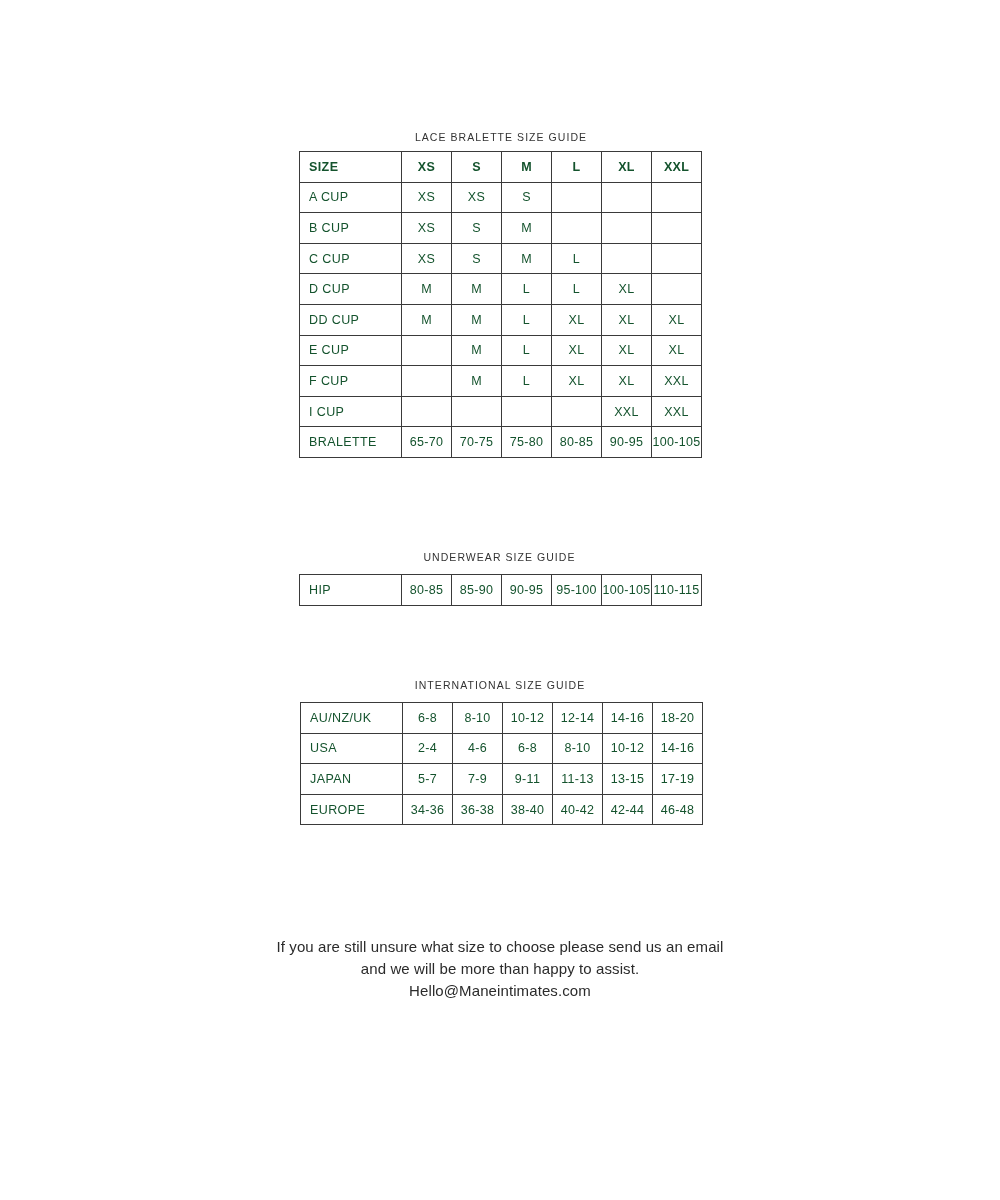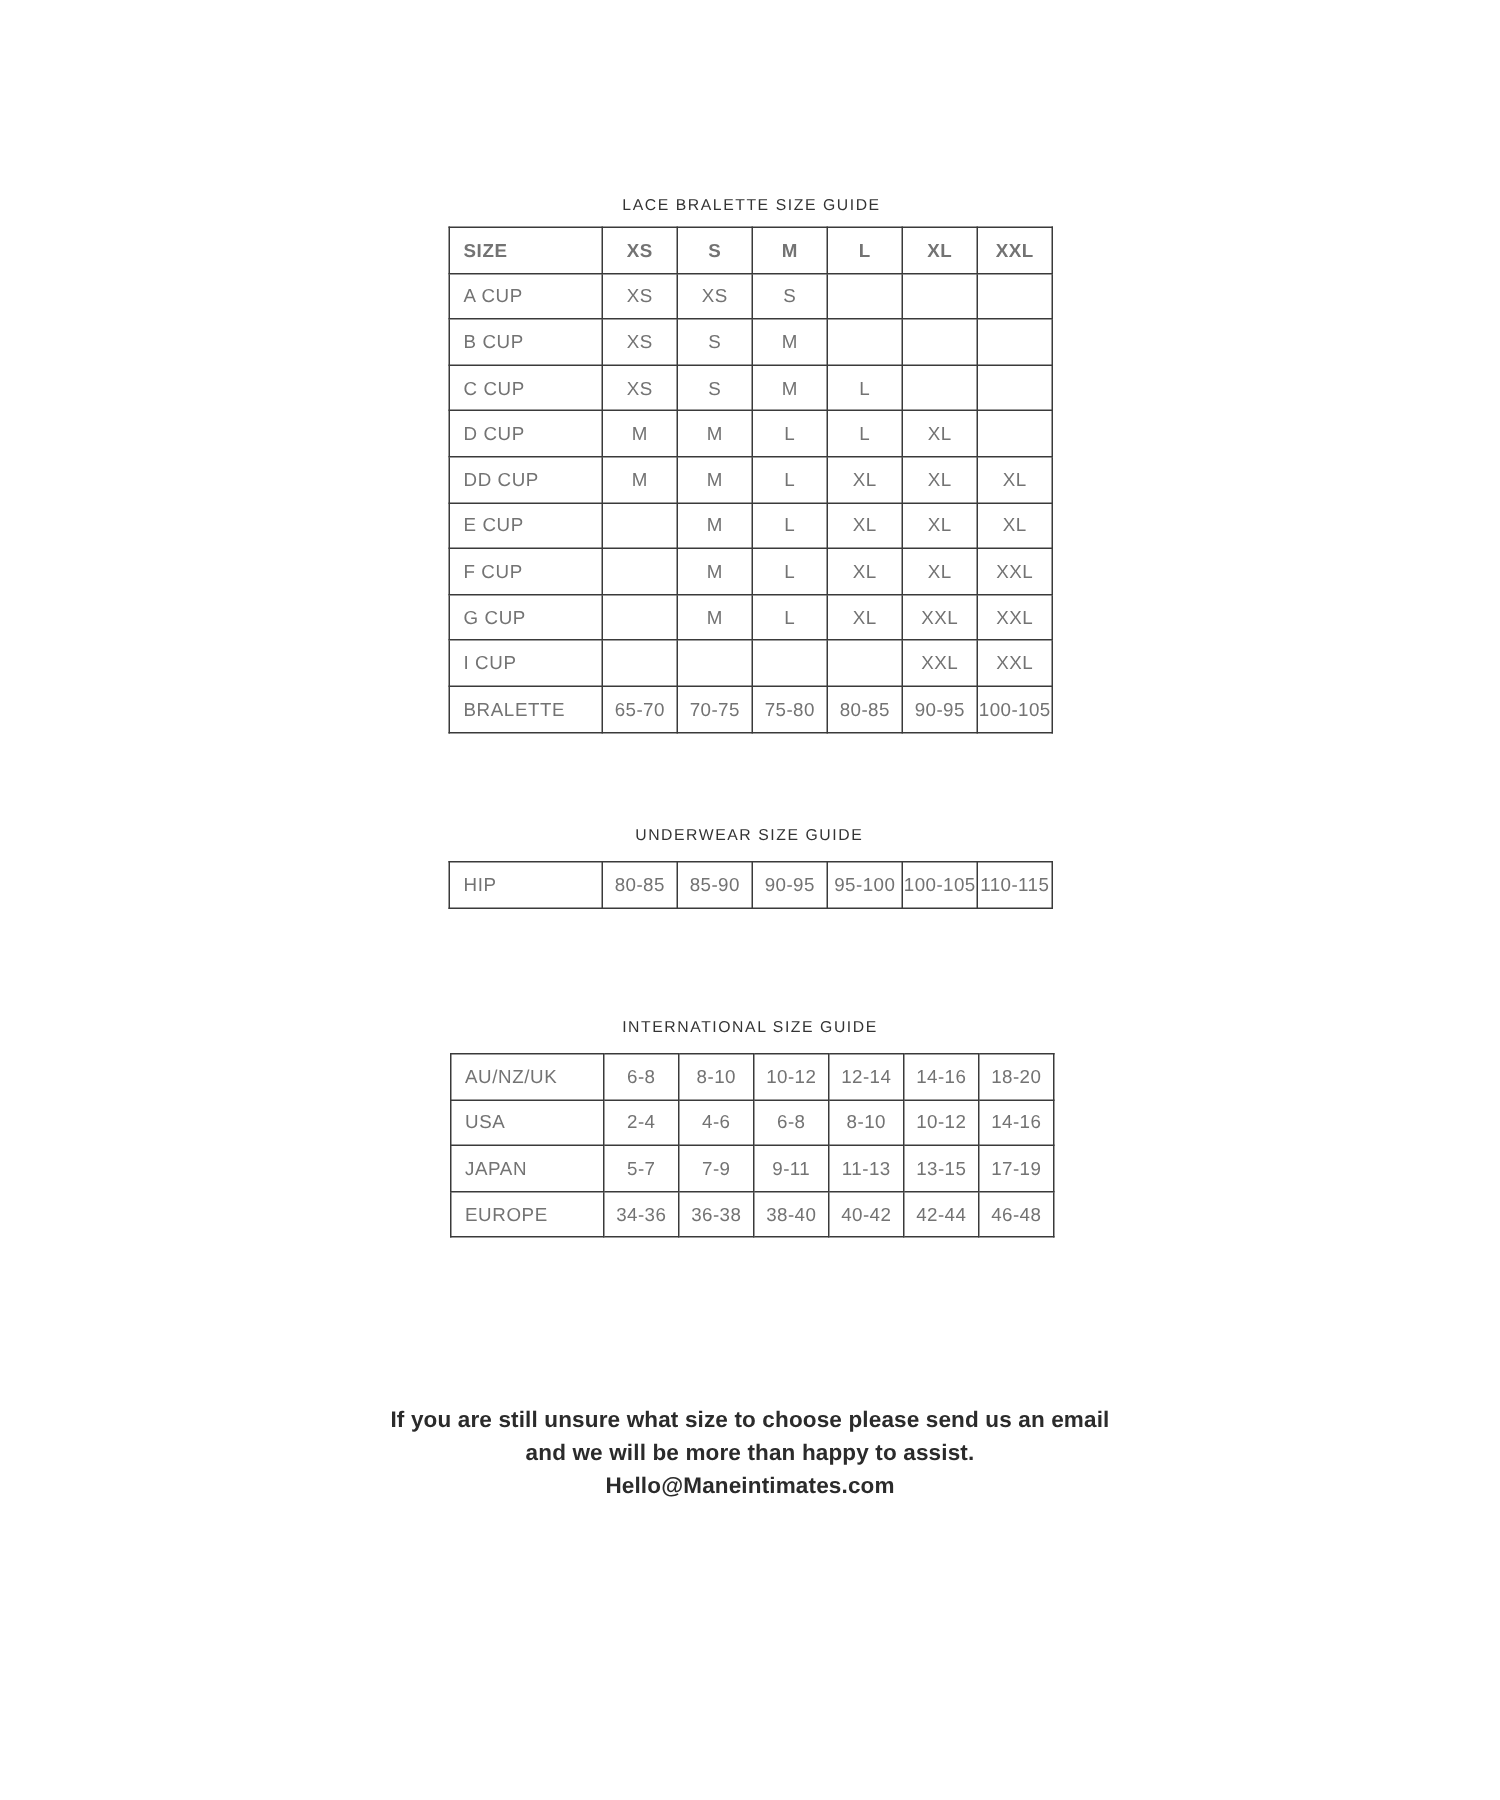--- a/index.html
+++ b/index.html
@@ -33,21 +33,21 @@
 
   
   .table-block {
     position: absolute;
   }
 
   table.size-table {
     border-collapse: collapse;
     table-layout: fixed;
     font-size: 12.5px;
-    color: #737373;
+    color: #14532d;
     border-radius: 29px;
   }
   table.size-table td,
   table.size-table th {
     border: 1px solid #3a3a3a;
     height: 29.6px;
     padding: 0;
     text-align: center;
     vertical-align: middle;
     font-weight: 400;
@@ -93,21 +93,21 @@
     position: absolute;
     left: 200px;
     top: 936px;
     width: 600px;
     text-align: center;
     font-size: 15px;
     line-height: 22px;
     color: #2b2b2b;
     letter-spacing: 0.1px;
   }
-  .footer-note .line { display: block; font-weight: bold; }
+  .footer-note .line { display: block; }
 </style>
 </head>
 <body>
 
 <div class="page">
 
   <div class="section-title" id="title-lace">LACE BRALETTE SIZE GUIDE</div>
 
   <div class="table-block" id="block-lace">
     <table class="size-table">
@@ -184,29 +184,20 @@
             <td>XL</td>
             <td>XL</td>
           </tr>
           <tr>
             <td class="rowhead">F CUP</td>
             <td></td>
             <td>M</td>
             <td>L</td>
             <td>XL</td>
             <td>XL</td>
-            <td>XXL</td>
-          </tr>
-          <tr>
-            <td class="rowhead">G CUP</td>
-            <td></td>
-            <td>M</td>
-            <td>L</td>
-            <td>XL</td>
-            <td>XXL</td>
             <td>XXL</td>
           </tr>
           <tr>
             <td class="rowhead">I CUP</td>
             <td></td>
             <td></td>
             <td></td>
             <td></td>
             <td>XXL</td>
             <td>XXL</td>

